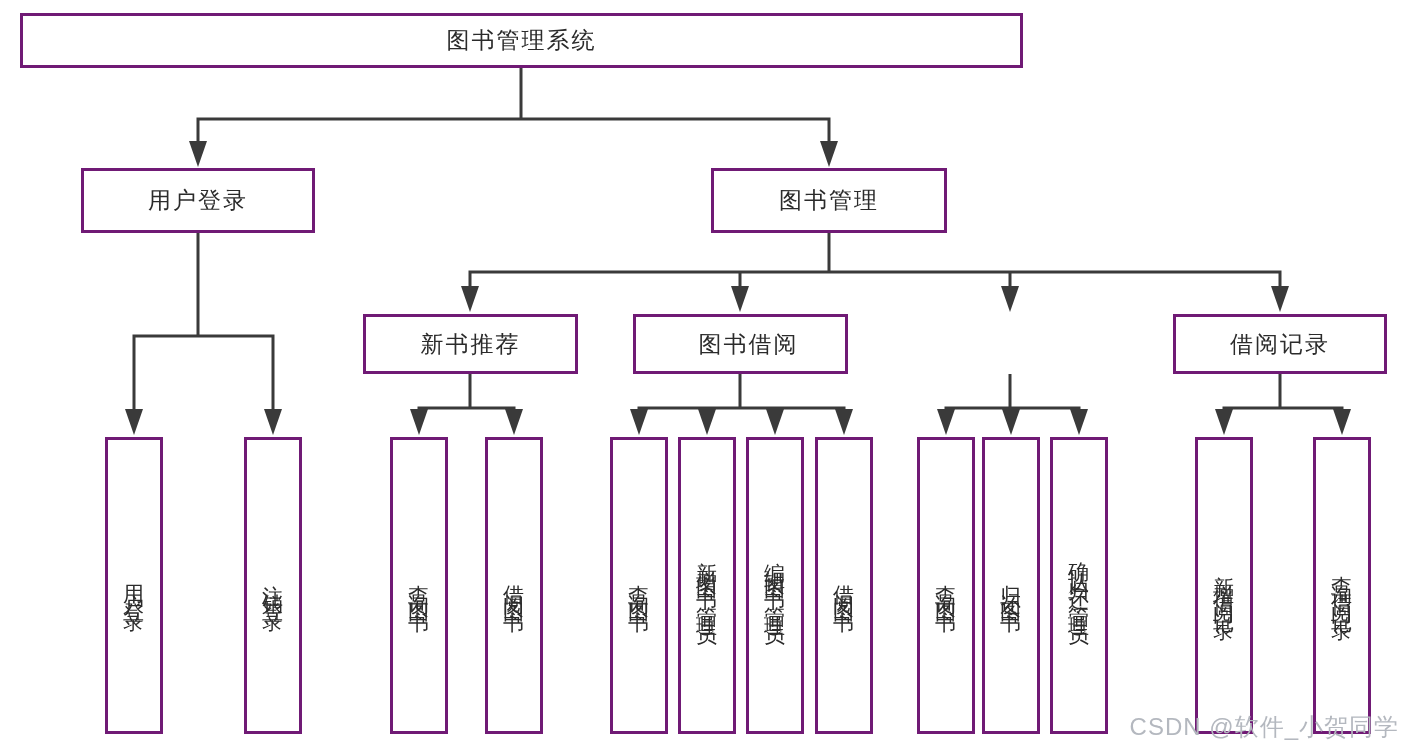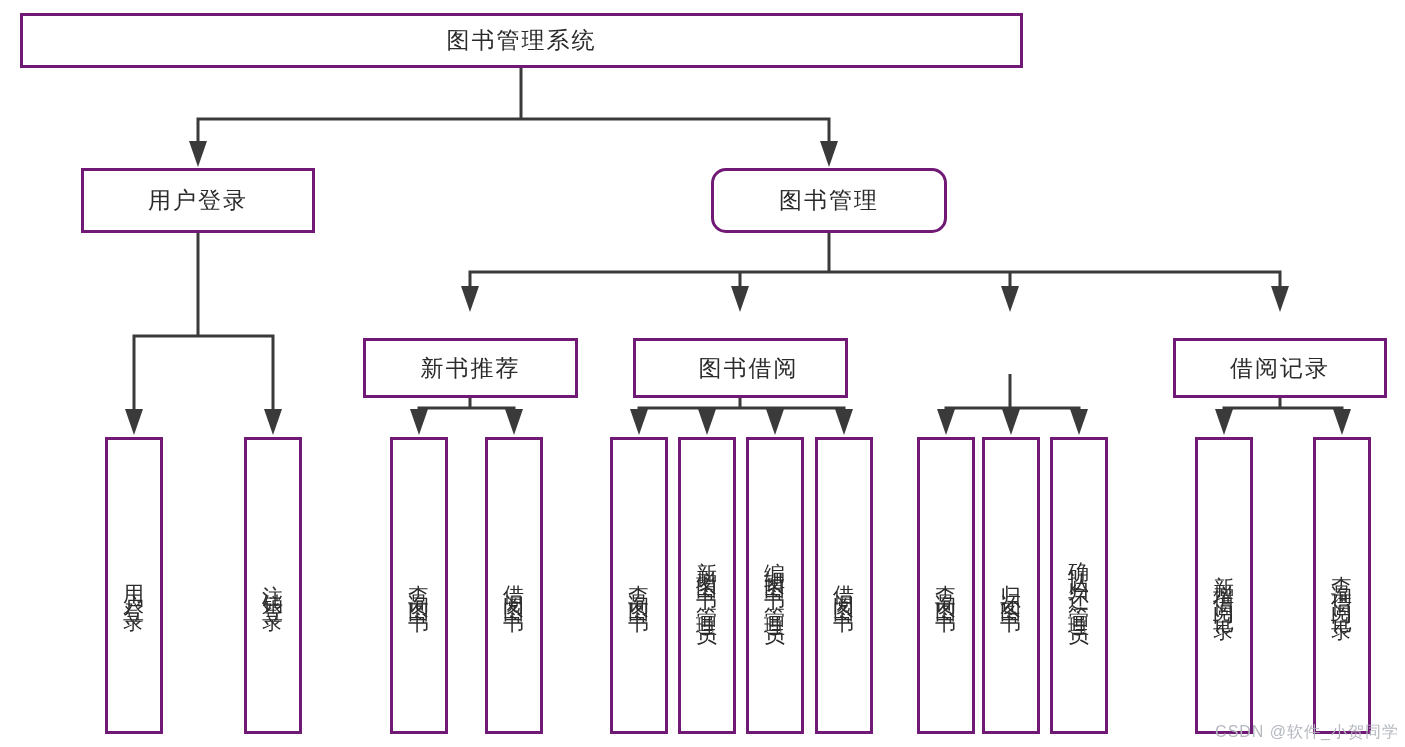--- a/index.html
+++ b/index.html
@@ -32,42 +32,42 @@
     writing-mode: vertical-rl;
     text-orientation: mixed;
     font-size: 21px;
     letter-spacing: 9px;
     line-height: 1;
     white-space: normal;
   }
   
   .n-root  { left: 20px;   top: 13px;  width: 1003px; height: 55px; }
   .n-login { left: 81px;   top: 168px; width: 234px;  height: 65px; }
-  .n-mgmt  { left: 711px;  top: 168px; width: 236px;  height: 65px; border-radius: 15px; }
-  .n-l3    { top: 314px; height: 60px; width: 215px; margin-top: 24px; }
+  .n-mgmt  { left: 711px;  top: 168px; width: 236px;  height: 65px; }
+  .n-l3    { top: 314px; height: 60px; width: 215px; }
   .n-l3a   { left: 363px; }
   .n-l3b   { left: 633px; padding-left: 16px; }
   .n-l3c   { left: 903px; }
   .n-l3d   { left: 1173px; width: 214px; }
   
   .vert    { top: 437px; width: 58px; height: 297px; }
   .v-a1 { left: 105px; }  .v-a2 { left: 244px; }
   .v-b1 { left: 390px; }  .v-b2 { left: 485px; }
   .v-c1 { left: 610px; }  .v-c2 { left: 678px; }
   .v-c3 { left: 746px; }  .v-c4 { left: 815px; }
   .v-d1 { left: 917px; }  .v-d2 { left: 982px; }
   .v-d3 { left: 1050px; }
   .v-e1 { left: 1195px; } .v-e2 { left: 1313px; }
   .watermark {
     position: absolute;
     right: 6px;
     bottom: 4px;
     z-index: 2;
     color: #b4b8bf;
-    font-size: 16px;
+    font-size: 24px;
     letter-spacing: 1px;
   }
 </style>
 </head>
 <body>
 
 <div class="canvas">
 
   <svg class="connectors" width="1405" height="747" viewBox="0 0 1405 747" aria-hidden="true">
     <path fill="none" stroke="#3a3a3a" stroke-width="3" d="

